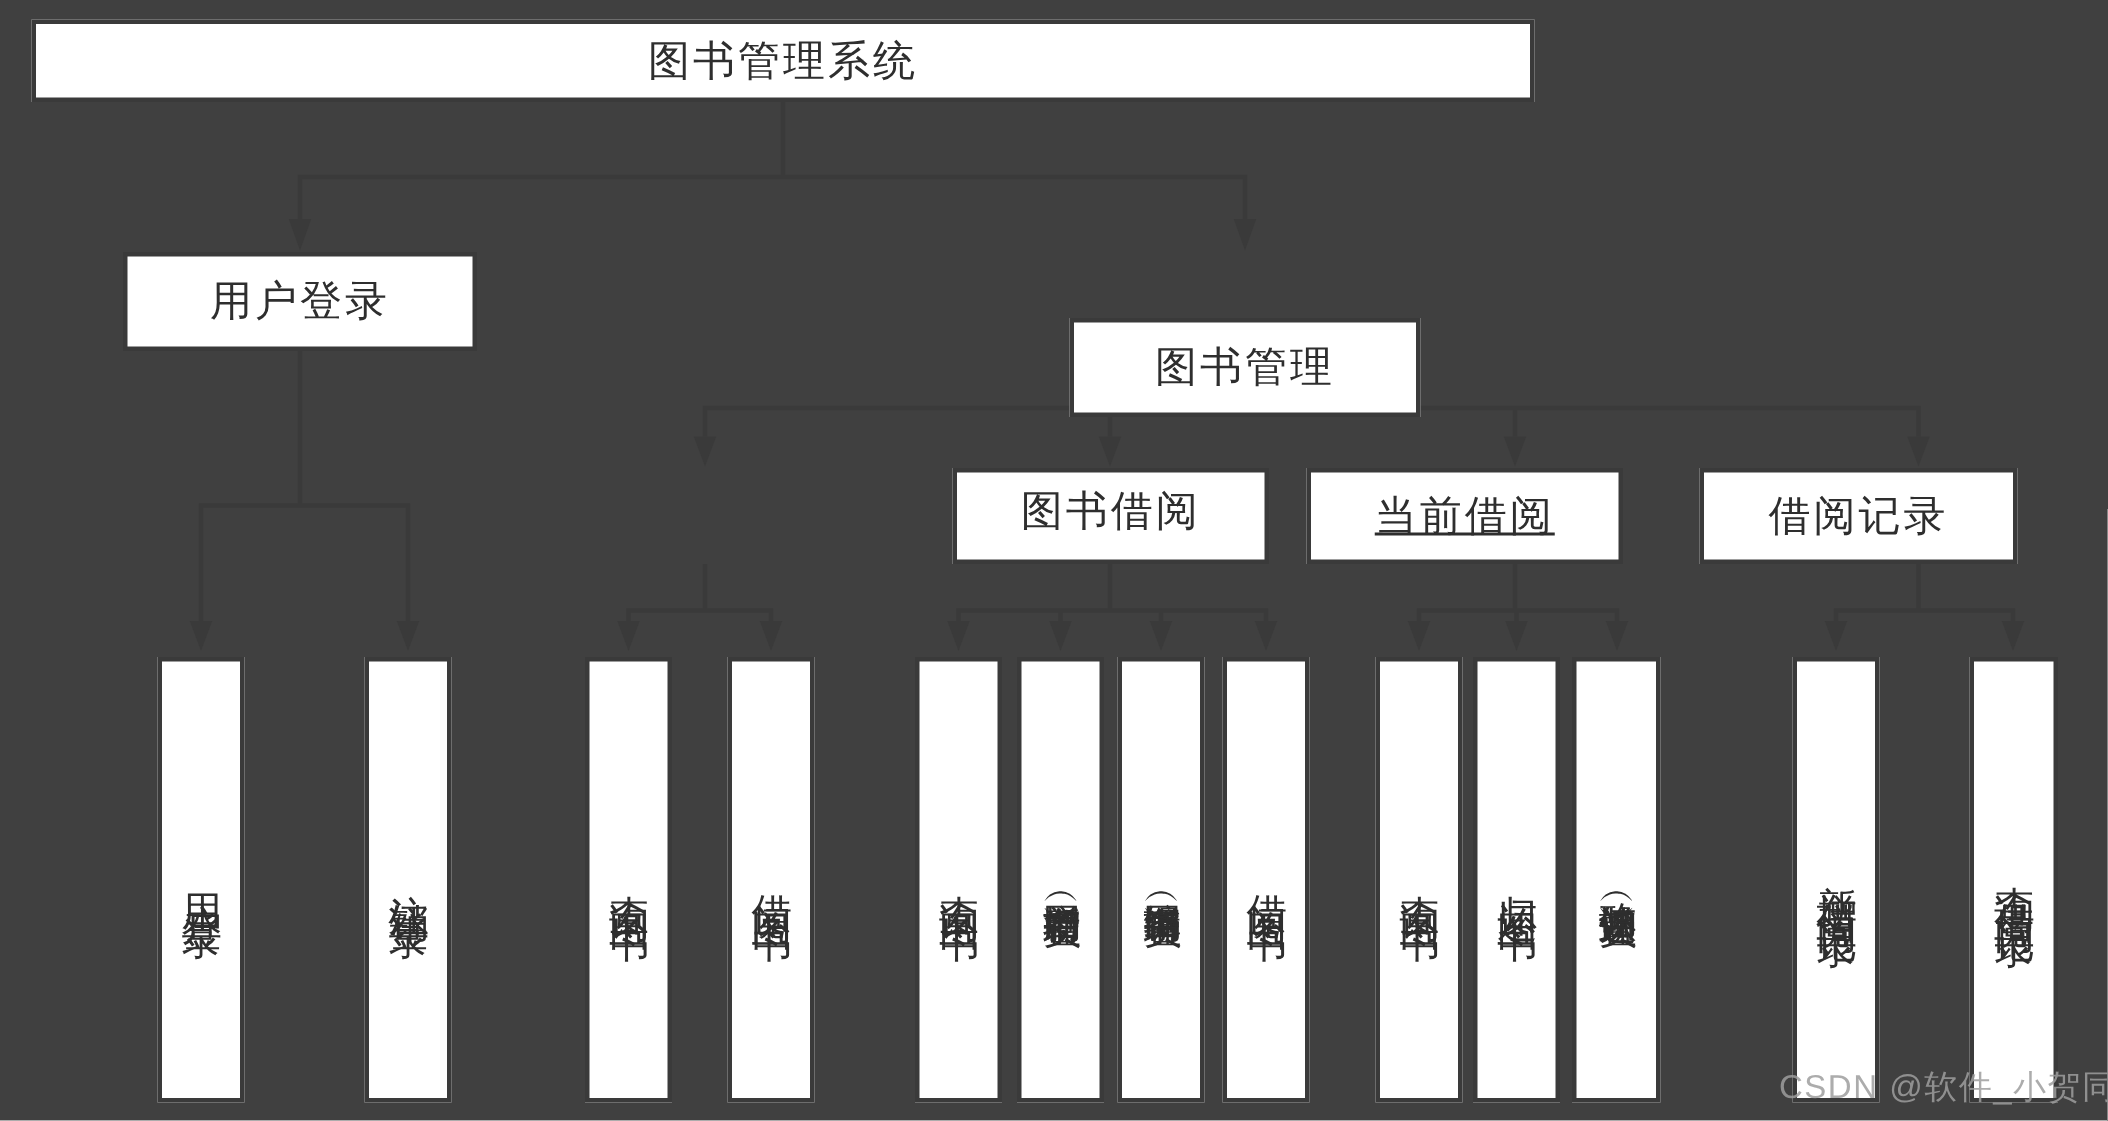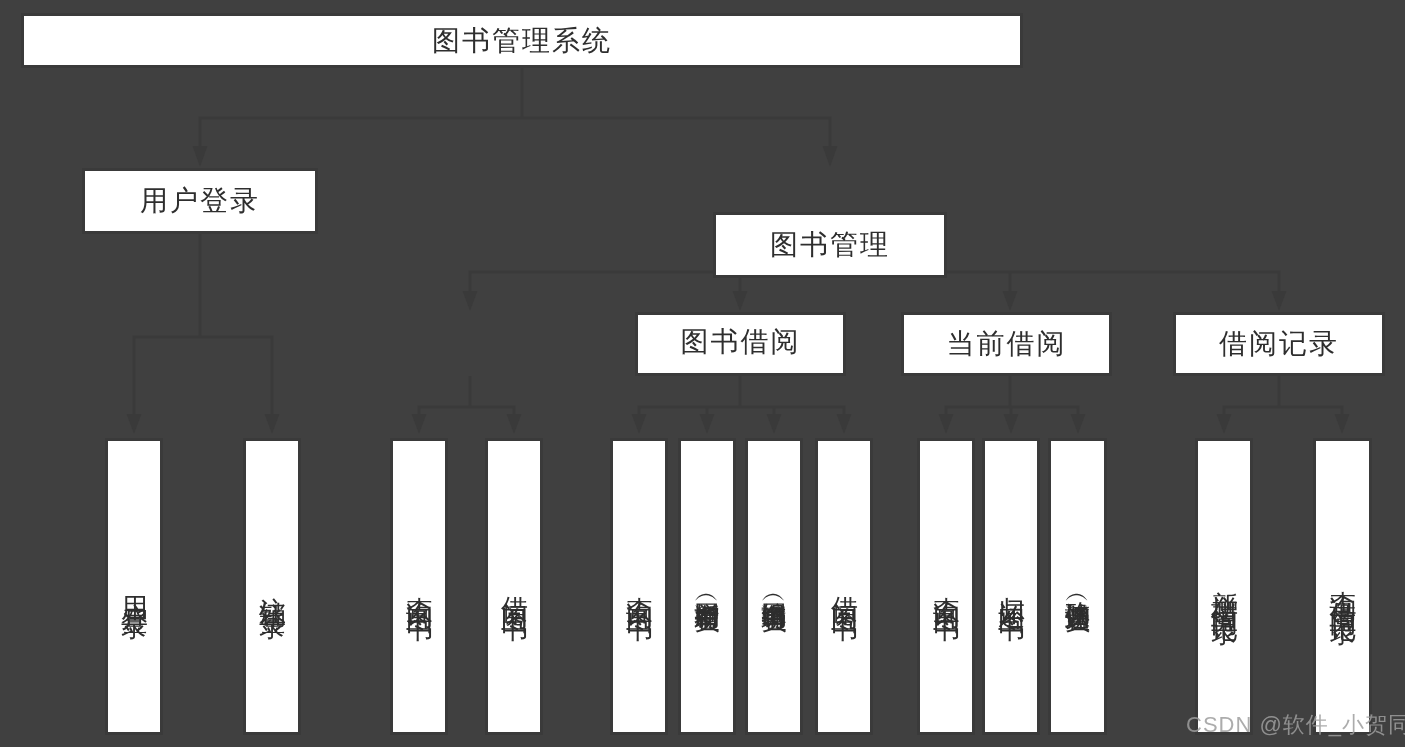--- a/index.html
+++ b/index.html
@@ -131,22 +131,22 @@
       <polygon points="1334.5,414 1349.5,414 1342,434"></polygon>
     </g>
   </svg>
 
   <div class="node" style="left:21px; top:13px; width:1002px; height:55px;">图书管理系统</div>
 
   <div class="node" style="left:82px; top:168px; width:236px; height:66px;">用户登录</div>
   <div class="node" style="left:713px; top:168px; width:234px; height:66px;margin-top:44px;">图书管理</div>
 
   <div class="node" style="left:635px; top:312px; width:211px; height:64px;font-family:Liberation Mono, monospace;">图书借阅</div>
-  <div class="node" style="left:901px; top:312px; width:211px; height:64px;">当前借阅</div>
-  <div class="node" style="left:1173px; top:312px; width:212px; height:64px;">借阅记录</div>
+  <div class="node" style="left:871px; top:312px; width:211px; height:64px;text-decoration:underline;">当前借阅</div>
+  <div class="node" style="left:1133px; top:312px; width:212px; height:64px;">借阅记录</div>
 
   <div class="leaf" style="left:105px; width:58px;">用户登录</div>
   <div class="leaf" style="left:243px; width:58px;">注销登录</div>
 
   <div class="leaf" style="left:390px; width:58px;">查询图书</div>
   <div class="leaf" style="left:485px; width:58px;">借阅图书</div>
 
   <div class="leaf" style="left:610px; width:58px;">查询图书</div>
   <div class="leaf tight" style="left:678px; width:58px;">新增图书（管理员）</div>
   <div class="leaf tight" style="left:745px; width:58px;">编辑图书（管理员）</div>

